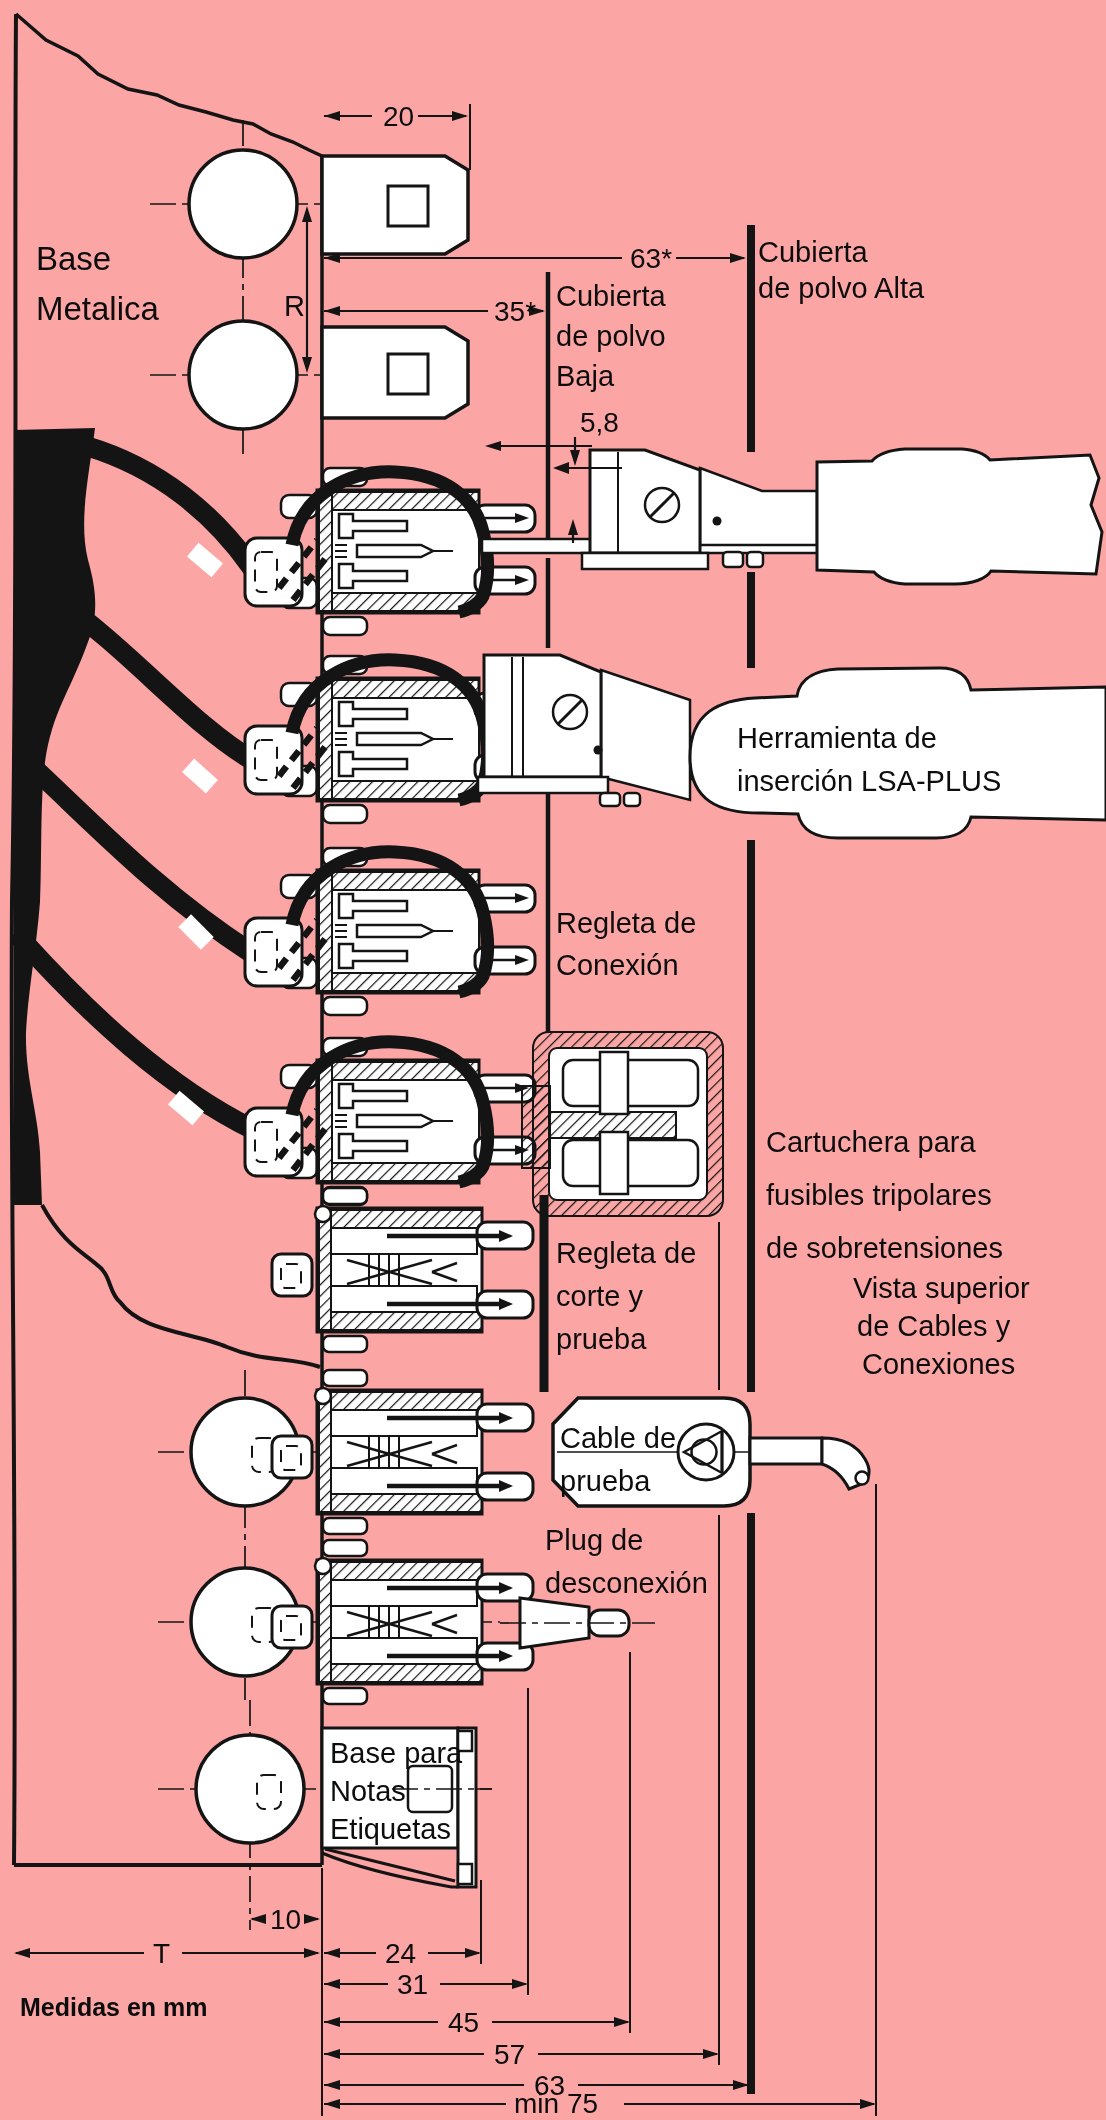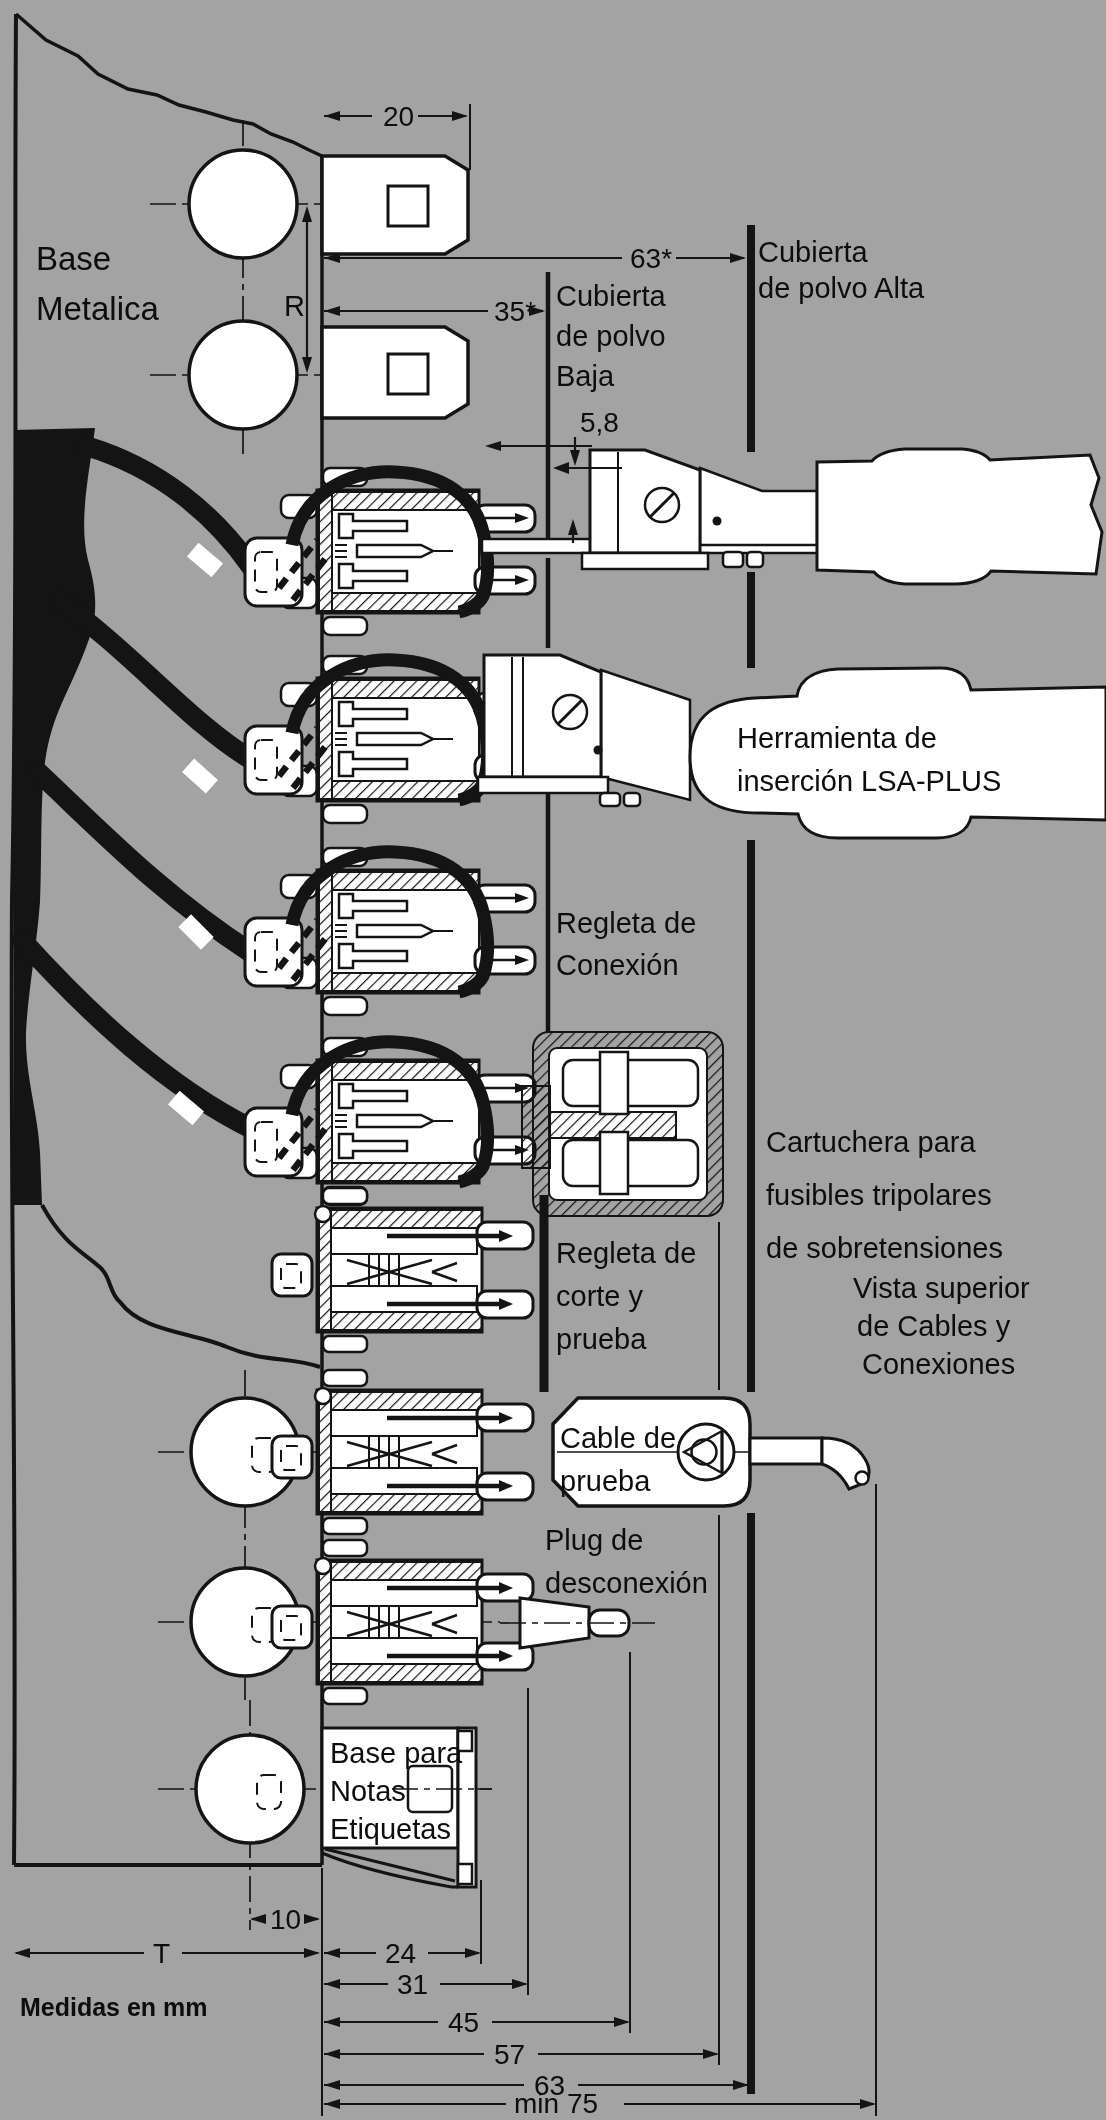--- a/index.html
+++ b/index.html
@@ -1,16 +1,16 @@
 <!DOCTYPE html>
 <html><head>
 <meta charset="utf-8">
 <style>
   html,body{margin:0;padding:0;background:#ffffff;}
-  .page{width:1106px;height:2120px;position:relative;background:#a3a3a3;overflow:hidden;}
+  .page{width:1106px;height:2120px;position:relative;background:#fca5a5;overflow:hidden;}
   svg{display:block;}
   text{fill:#0d0d0d;font-family:"Liberation Sans",sans-serif;}
   .lbl{font-size:29px;}
   .lbl-big{font-size:33px;}
   .num{font-size:28px;}
   .bold{font-weight:bold;font-size:25px;}
   .ln{stroke:#141414;fill:none;}
   .w{fill:#ffffff;stroke:#141414;}
   .hatch{fill:url(#hatch);stroke:#141414;stroke-width:2;}
   .arrow{fill:#141414;stroke:none;}

